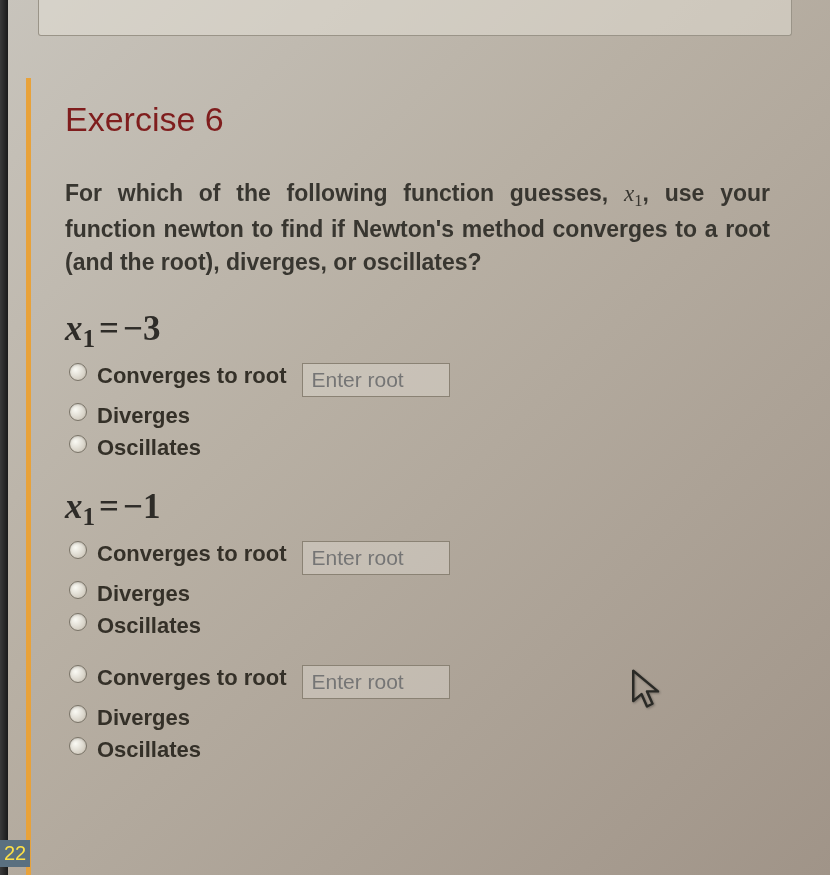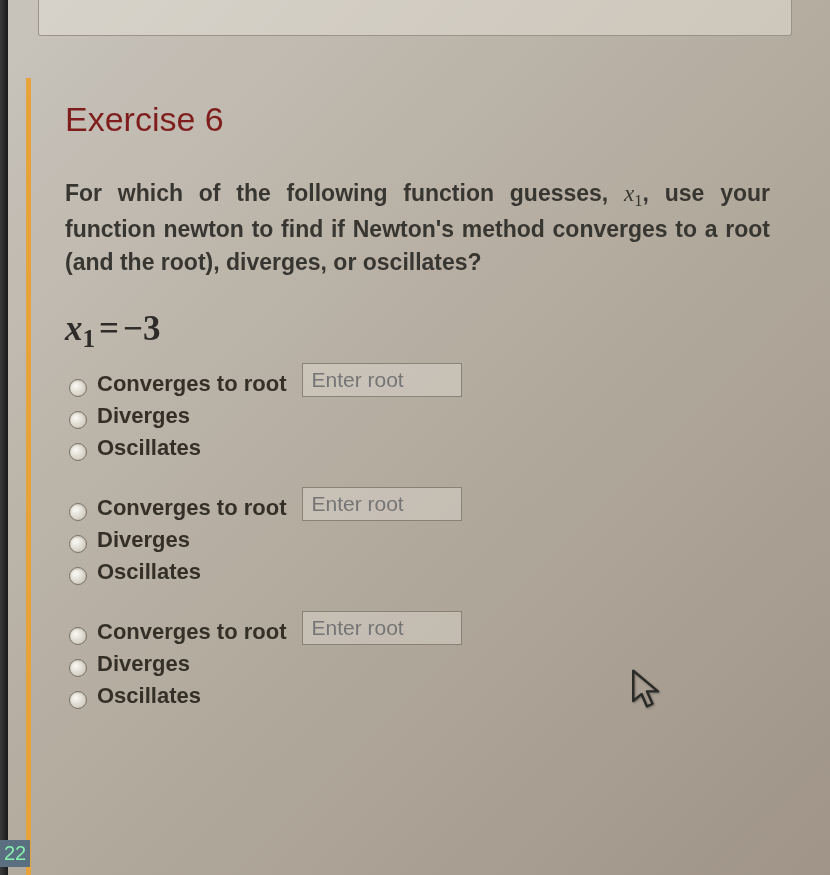--- a/index.html
+++ b/index.html
@@ -14,21 +14,21 @@
   .screen-edge {
     position: absolute;
     left: 0; top: 0; bottom: 0; width: 8px;
     background: linear-gradient(90deg, #3a3a3a, #1a1a1a);
   }
   .page-number {
     position: absolute;
     left: 0;
     bottom: 8px;
     background: #5a7080;
-    color: #86efac;
+    color: #fde047;
     font-size: 20px;
     padding: 2px 4px;
     font-family: Arial, sans-serif;
   }
   .top-box {
     position: absolute;
     top: 0;
     left: 38px;
     right: 38px;
     height: 36px;
@@ -76,21 +76,21 @@
     font-style: italic;
     font-weight: 700;
     font-size: 35px;
     color: #2e2c28;
     margin-bottom: 10px;
   }
   .guess .eq { font-style: normal; padding: 0 4px; }
   .guess .val { font-style: normal; }
   .option-row {
     display: flex;
-    align-items: flex-end;
+    align-items: flex-start;
     gap: 10px;
     margin: 6px 0 6px 4px;
   }
   .radio {
     width: 18px;
     height: 18px;
     border-radius: 50%;
     border: 1.5px solid #7a7468;
     background: radial-gradient(circle at 35% 35%, #fafaf4 0%, #c4bcae 100%);
     flex-shrink: 0;
@@ -102,21 +102,21 @@
     font-size: 22px;
     color: #343028;
   }
   .root-input {
     border: 1.5px solid #8a8274;
     background: rgba(245,242,234,0.3);
     color: #8a8478;
     font-size: 21px;
     font-family: Verdana, Geneva, sans-serif;
     padding: 4px 8px;
-    width: 160px;
+    width: 148px;
     height: 34px;
     margin-left: 6px;
   }
   .cursor {
     position: absolute;
     right: 140px;
     top: 590px;
     width: 34px;
     height: 44px;
     pointer-events: none;
@@ -155,20 +155,23 @@
       <span class="radio"></span>
       <span class="option-label">Diverges</span>
     </div>
     <div class="option-row">
       <span class="radio"></span>
       <span class="option-label">Oscillates</span>
     </div>
   </div>
 
   <div class="group">
+    <div class="guess">
+      <span class="math-var">x</span><span class="sub">1</span><span class="eq">=</span><span class="val">−1</span>
+    </div>
     <div class="option-row">
       <span class="radio"></span>
       <span class="option-label">Converges to root</span>
       <input class="root-input" placeholder="Enter root" style="">
     </div>
     <div class="option-row">
       <span class="radio"></span>
       <span class="option-label">Diverges</span>
     </div>
     <div class="option-row">

